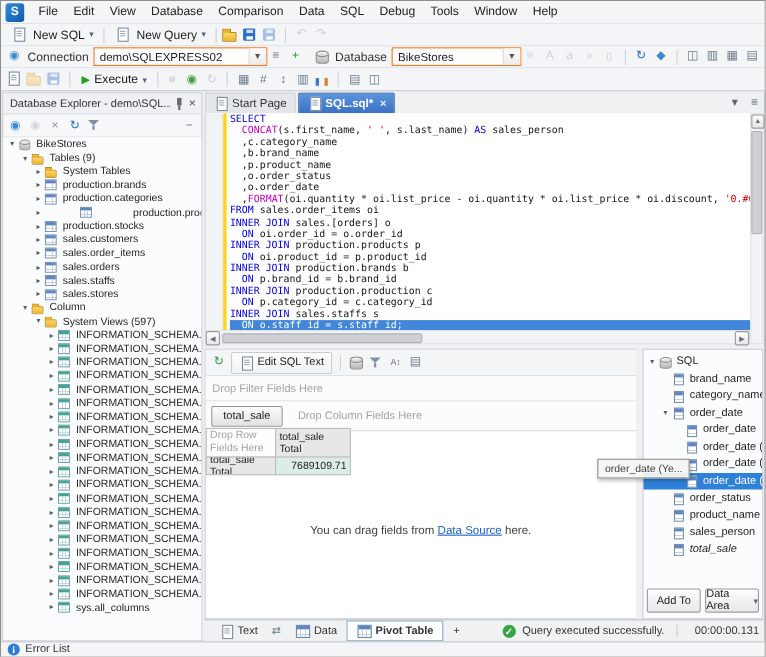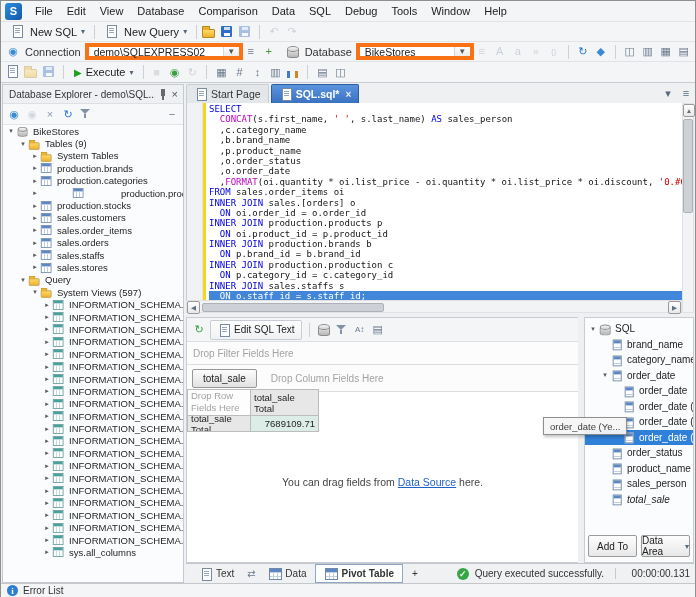--- a/index.html
+++ b/index.html
@@ -45,21 +45,21 @@
   .i-pin::before{content:"";position:absolute;left:6px;top:2px;width:4px;height:7px;background:#6a6a6a}
   .i-pin::after{content:"";position:absolute;left:7px;top:9px;width:2px;height:4px;background:#6a6a6a}
   
   #menubar{top:1px;height:21px}
   .logo{width:17px;height:17px;background:linear-gradient(135deg,#2b8fe0,#1456a8);color:#fff;border-radius:3px;font-weight:bold;font-size:11px;display:flex;align-items:center;justify-content:center;margin-right:6px;flex:none}
   .menu-item{padding:3px 7px;color:#222;cursor:default}
   
   #tb1{top:22px;height:20px}
   #tb2{top:42px;height:20px}
   #tb3{top:62px;height:21px;border-bottom:1px solid #c9ccd2}
-  .combo{height:17px;background:#fff;border:4px solid #f97316;display:flex;align-items:center;padding-left:5px;box-sizing:border-box;font-size:10.5px;color:#222;flex:none}
+  .combo{height:17px;background:#fff;border:1px solid #f97316;display:flex;align-items:center;padding-left:5px;box-sizing:border-box;font-size:10.5px;color:#222;flex:none}
   .combo .dd{width:15px;height:100%;margin-left:auto;display:flex;align-items:center;justify-content:center;color:#555;font-size:8px;background:linear-gradient(#fdfdfd,#ebebeb);border-left:1px solid #d8d8d8}
   .lbl{margin:0 4px;color:#333;flex:none}
   .exec{display:flex;align-items:center;gap:4px;height:19px;padding:0 6px}
   .exec .play{color:#1fa11f;font-size:10px}
   
   #explorer{position:absolute;left:2px;top:84px;width:182px;bottom:14px;background:#f7f8fa;border:1px solid #c6cad0;box-sizing:border-box}
   .exp-head{height:18px;display:flex;align-items:center;padding:0 2px 0 6px;font-size:10px;color:#333;background:#eef0f3;border-bottom:1px solid #dcdfe3;white-space:nowrap;overflow:hidden}
   .exp-head .grow{flex:1;overflow:hidden;text-overflow:clip;white-space:nowrap}
   .exp-x{font-size:11px;color:#555;padding:0 3px}
   .exp-tools{height:20px;border-bottom:1px solid #e2e4e8;padding:0 3px}
@@ -306,21 +306,21 @@
         <span class="tlabel">sales.staffs</span>
       </div>
       <div class="trow" style="padding-left: 27px;">
         <span class="arrow">▸</span>
         <span class="tico i-table"></span>
         <span class="tlabel">sales.stores</span>
       </div>
       <div class="trow" style="padding-left: 15px;">
         <span class="arrow">▾</span>
         <span class="tico i-folder"></span>
-        <span class="tlabel">Query</span>
+        <span class="tlabel">Column</span>
       </div>
       <div class="trow" style="padding-left: 27px;">
         <span class="arrow">▾</span>
         <span class="tico i-folder"></span>
         <span class="tlabel">System Views (597)</span>
       </div>
       <div class="trow" style="padding-left: 39px;">
         <span class="arrow">▸</span>
         <span class="tico i-view"></span>
         <span class="tlabel">INFORMATION_SCHEMA.CHE</span>

